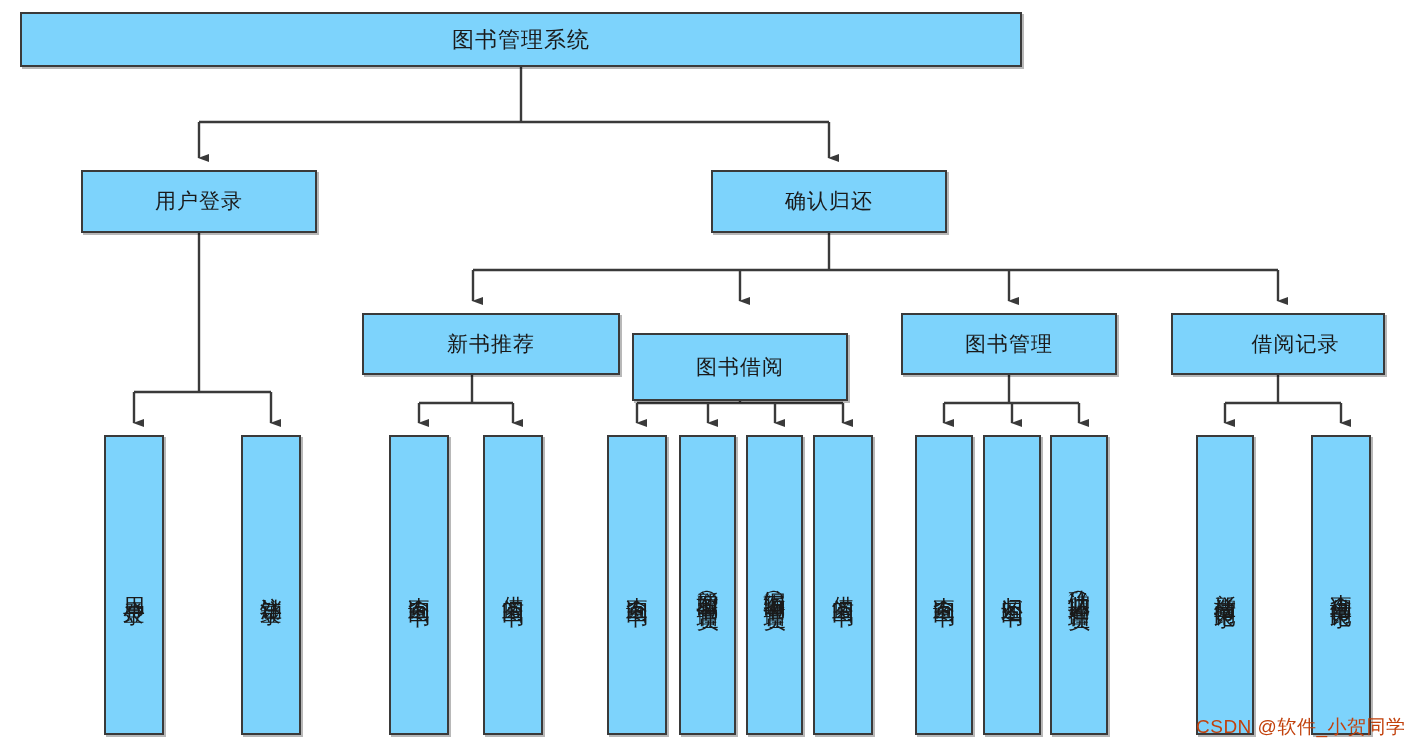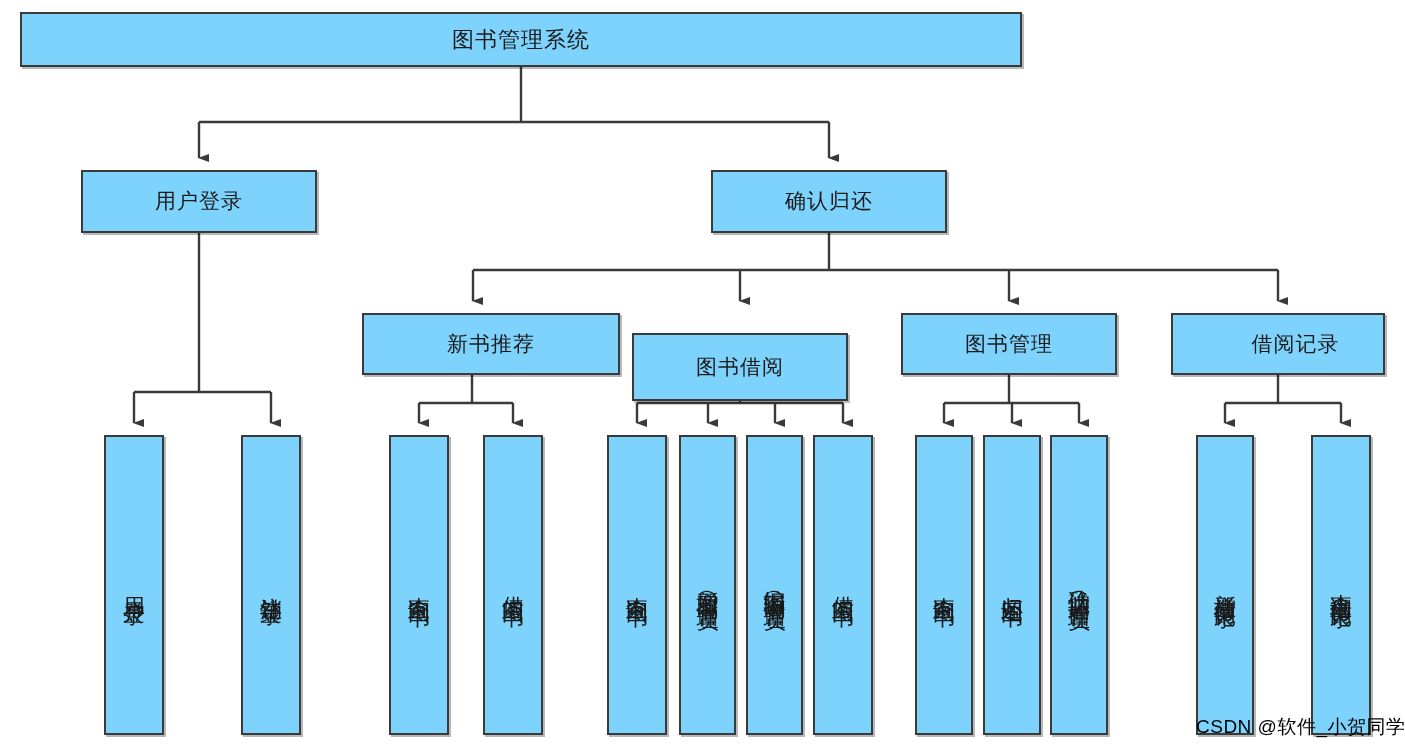--- a/index.html
+++ b/index.html
@@ -168,14 +168,14 @@
         <span class="node-label">确认归还（管理员）</span>
       </div>
       <div class="node vertical" style="left: 1196px; top: 435px; width: 58px; height: 300px;">
         <span class="node-label">新增借阅记录</span>
       </div>
       <div class="node vertical" style="left: 1311px; top: 435px; width: 60px; height: 300px;">
         <span class="node-label">查询借阅记录</span>
       </div>
     </div>
 
-  <div class="watermark" style="left: 1196px; top: 714px; color: #000000;">CSDN @软件_小贺同学</div>
+  <div class="watermark" style="left: 1196px; top: 714px; color: #c2410c;">CSDN @软件_小贺同学</div>
 </div>
 
 </body></html>

